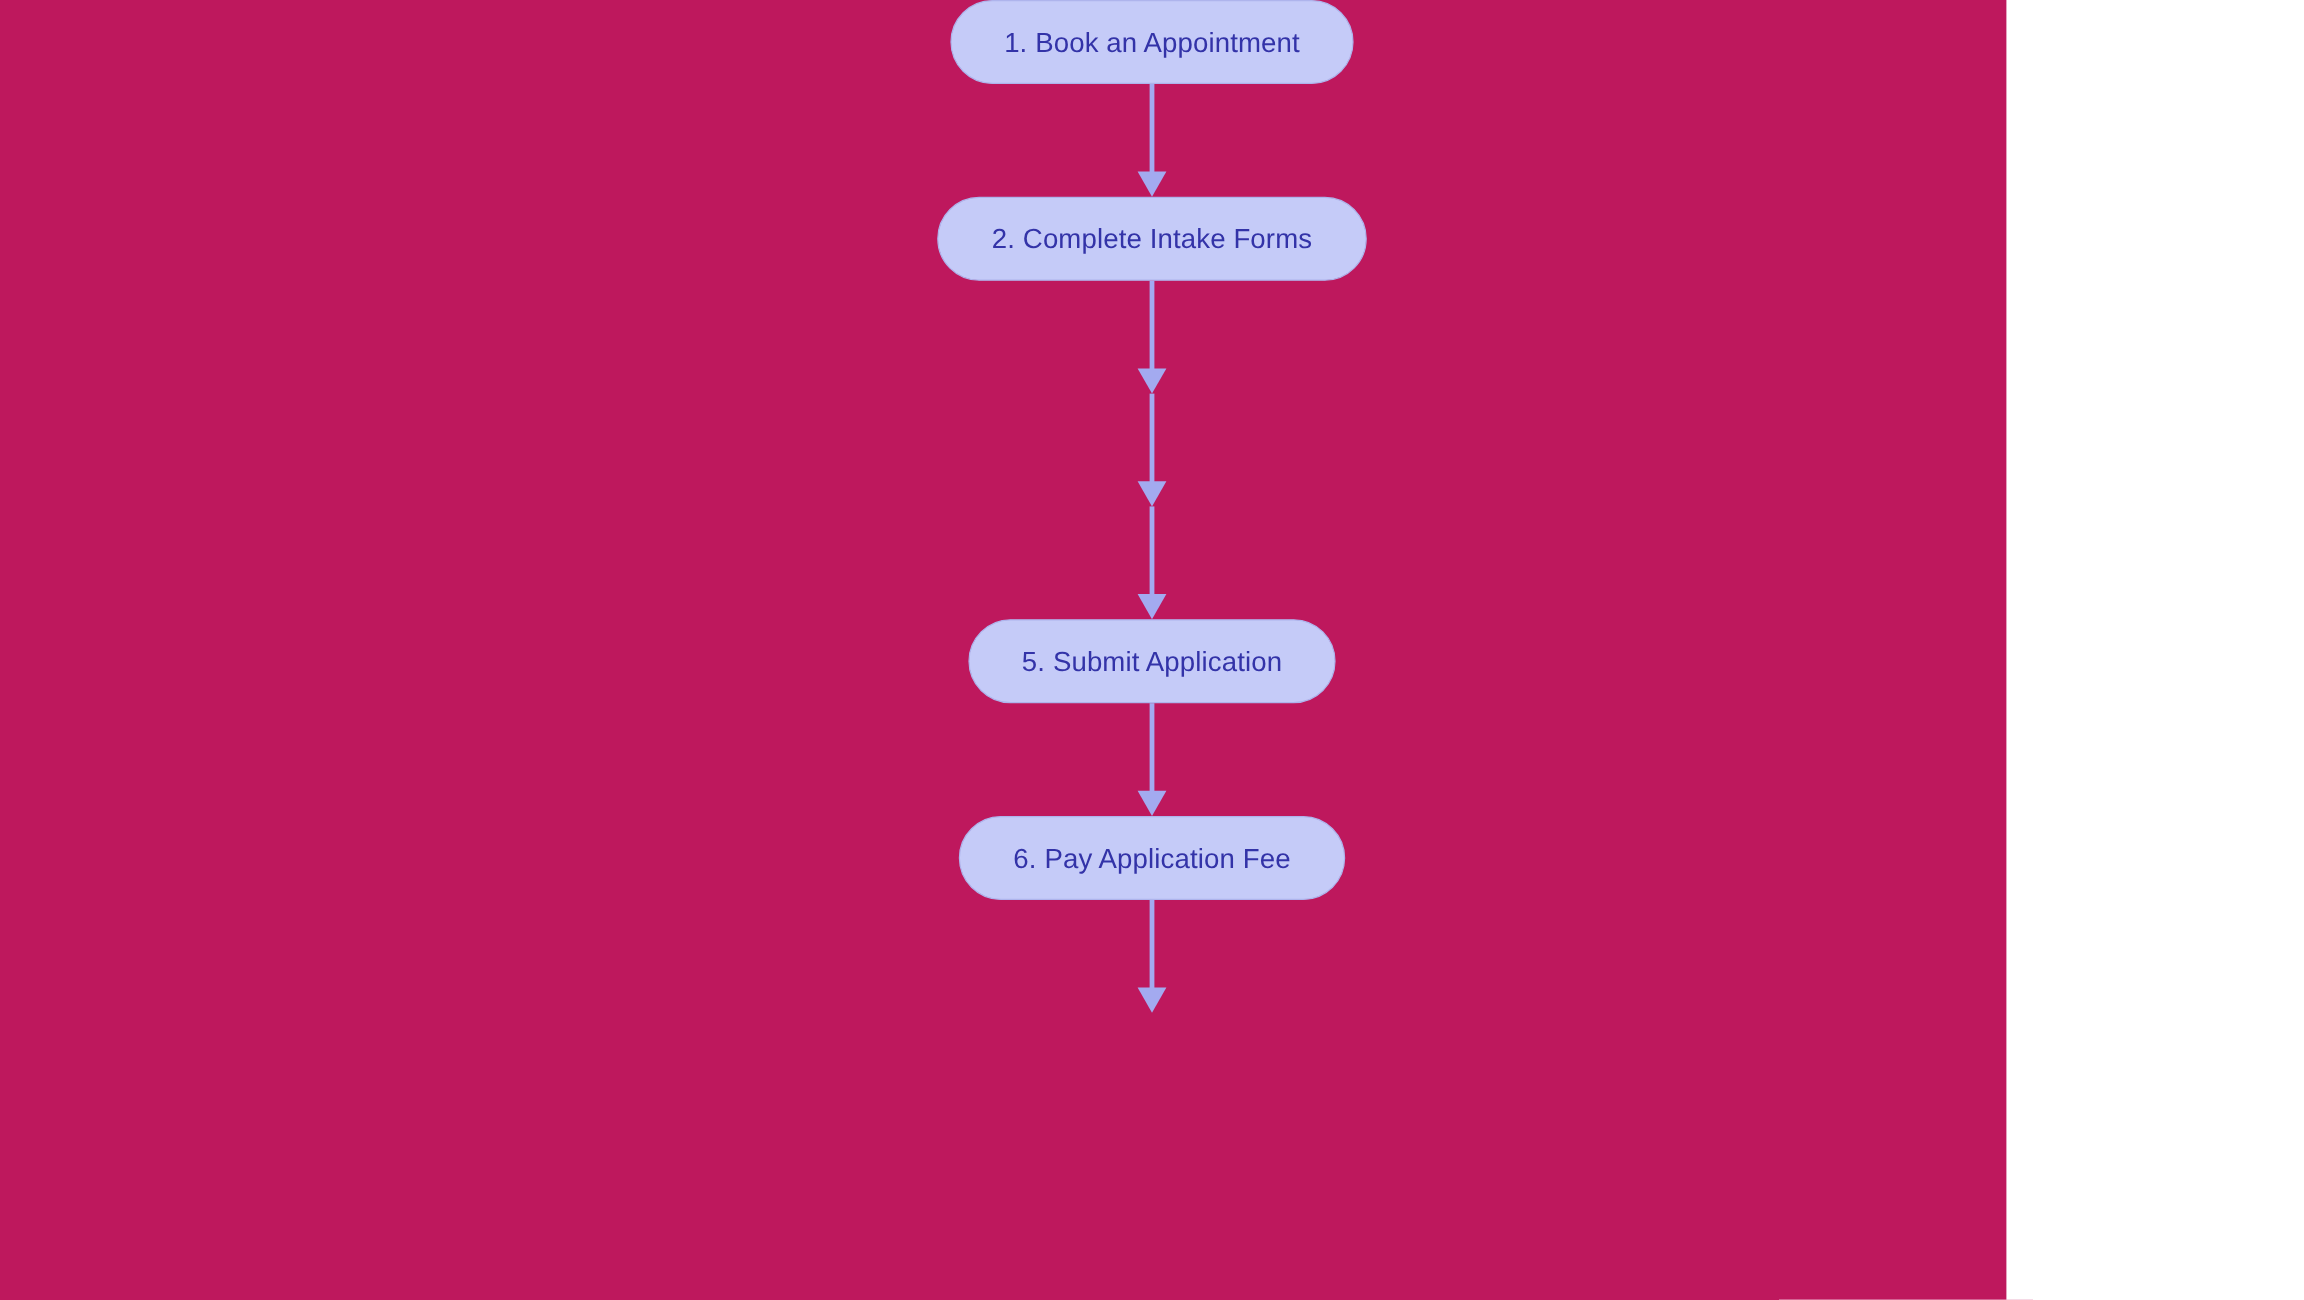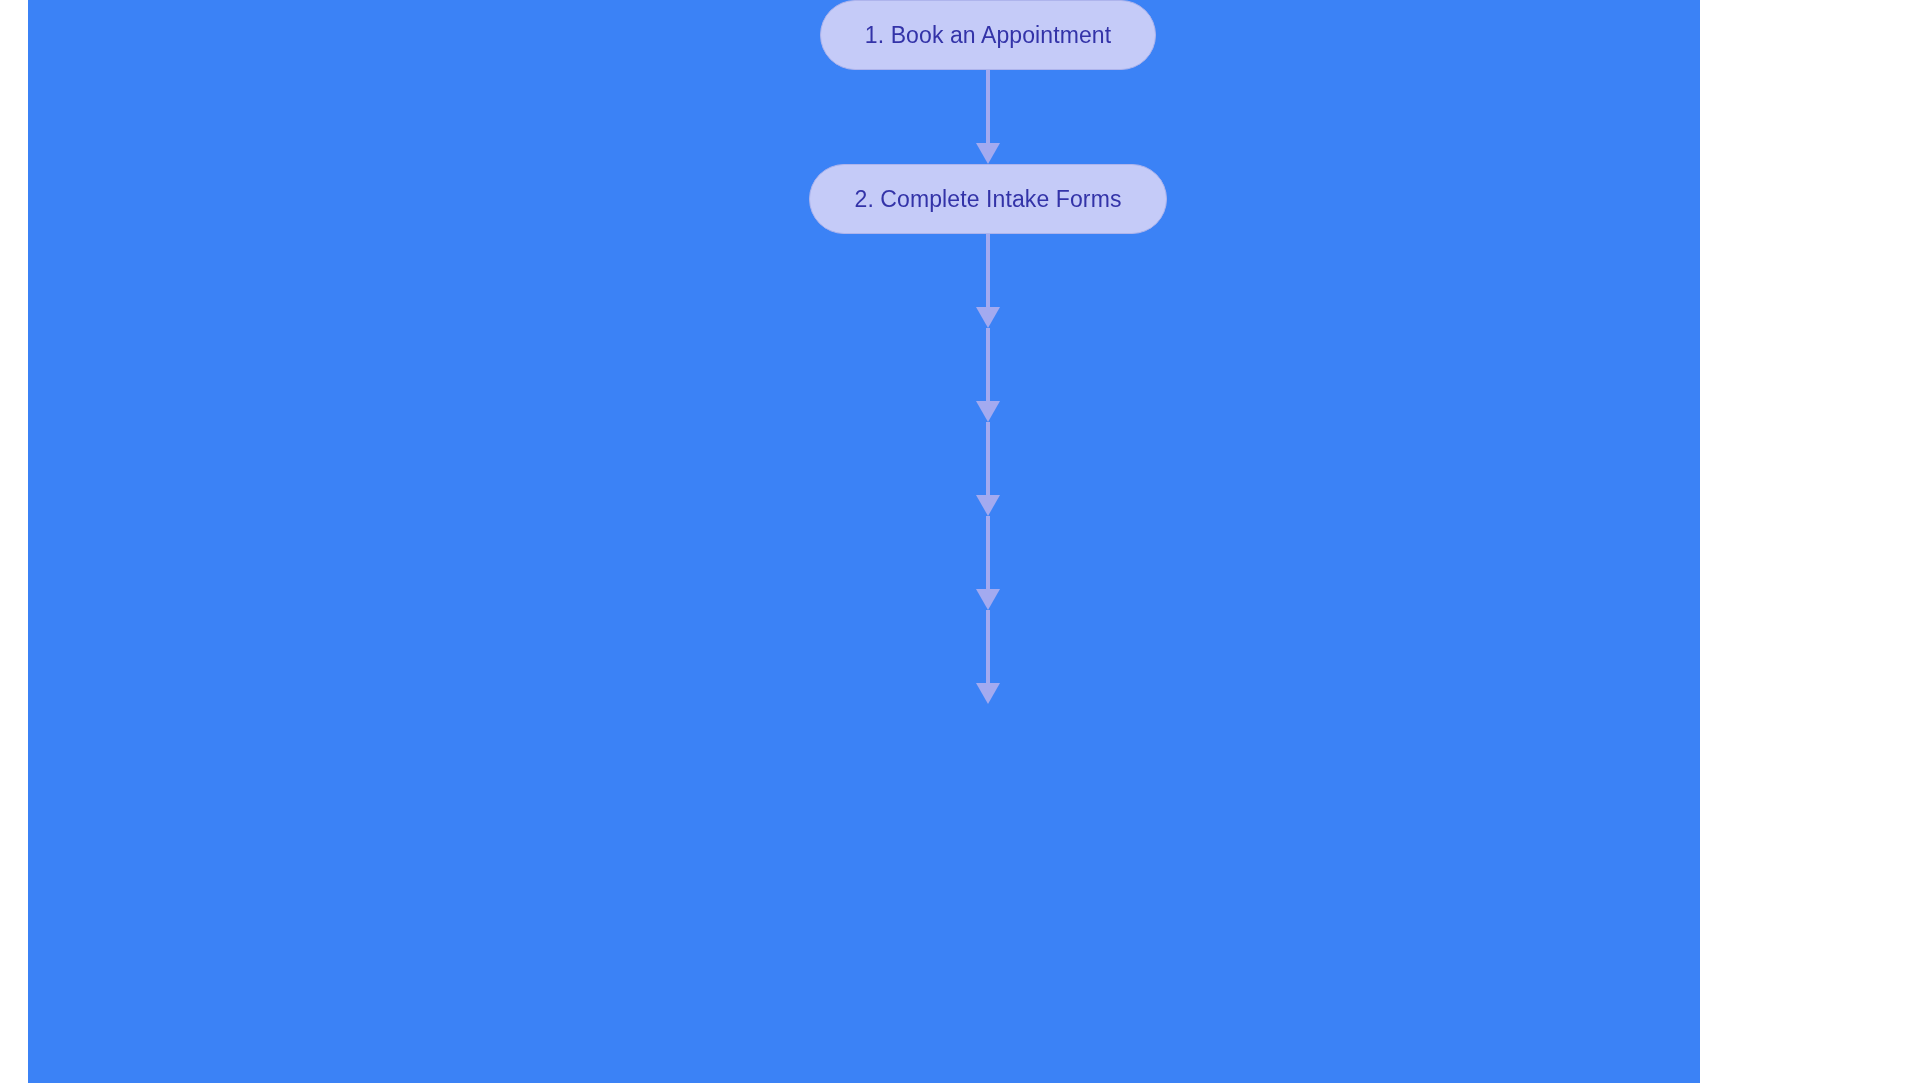--- a/index.html
+++ b/index.html
@@ -11,22 +11,21 @@
     width: 1920px;
     height: 1083px;
     overflow: hidden;
     font-family: "Liberation Sans", sans-serif;
   }
 
   #flowchart-canvas {
     position: relative;
     width: 1672px;
     height: 1083px;
-    background: #3b82f6;
-    margin-left: 28px;
+    background: #be185d;
   }
 
   .flow-column {
     position: absolute;
     left: 0;
     top: 0;
     width: 1920px;
     height: 1083px;
     display: flex;
     flex-direction: column;
@@ -108,26 +107,28 @@
       <div class="conn-line"></div>
       <div class="conn-arrowhead"></div>
     </div>
 
 
     <div class="flow-connector">
       <div class="conn-line"></div>
       <div class="conn-arrowhead"></div>
     </div>
 
+    <div class="flow-node">5. Submit Application</div>
 
     <div class="flow-connector">
       <div class="conn-line"></div>
       <div class="conn-arrowhead"></div>
     </div>
 
+    <div class="flow-node">6. Pay Application Fee</div>
 
     <div class="flow-connector">
       <div class="conn-line"></div>
       <div class="conn-arrowhead"></div>
     </div>
 
 
   </div>
 </div>
 

